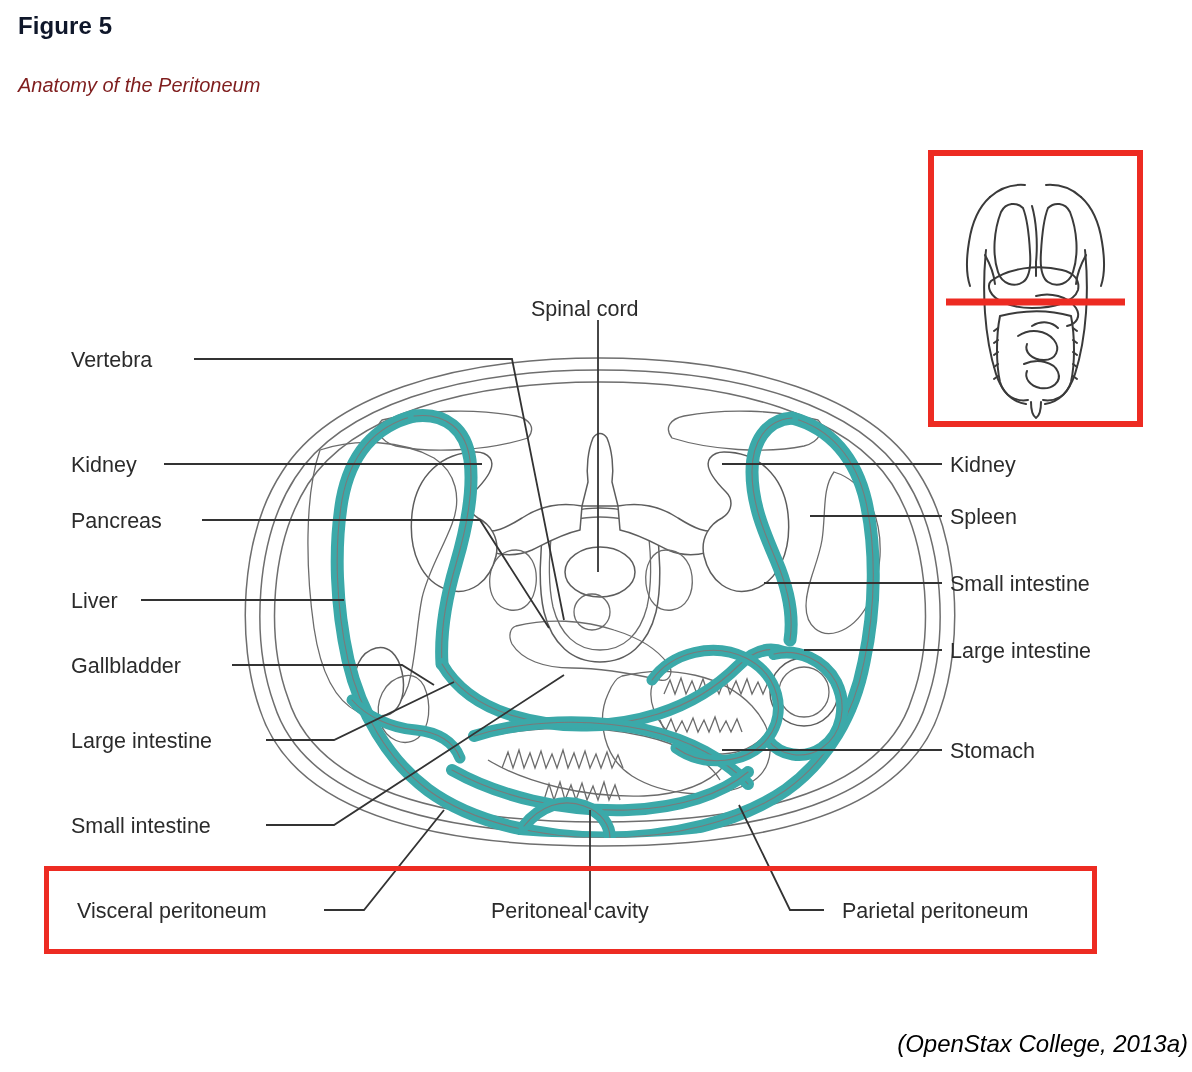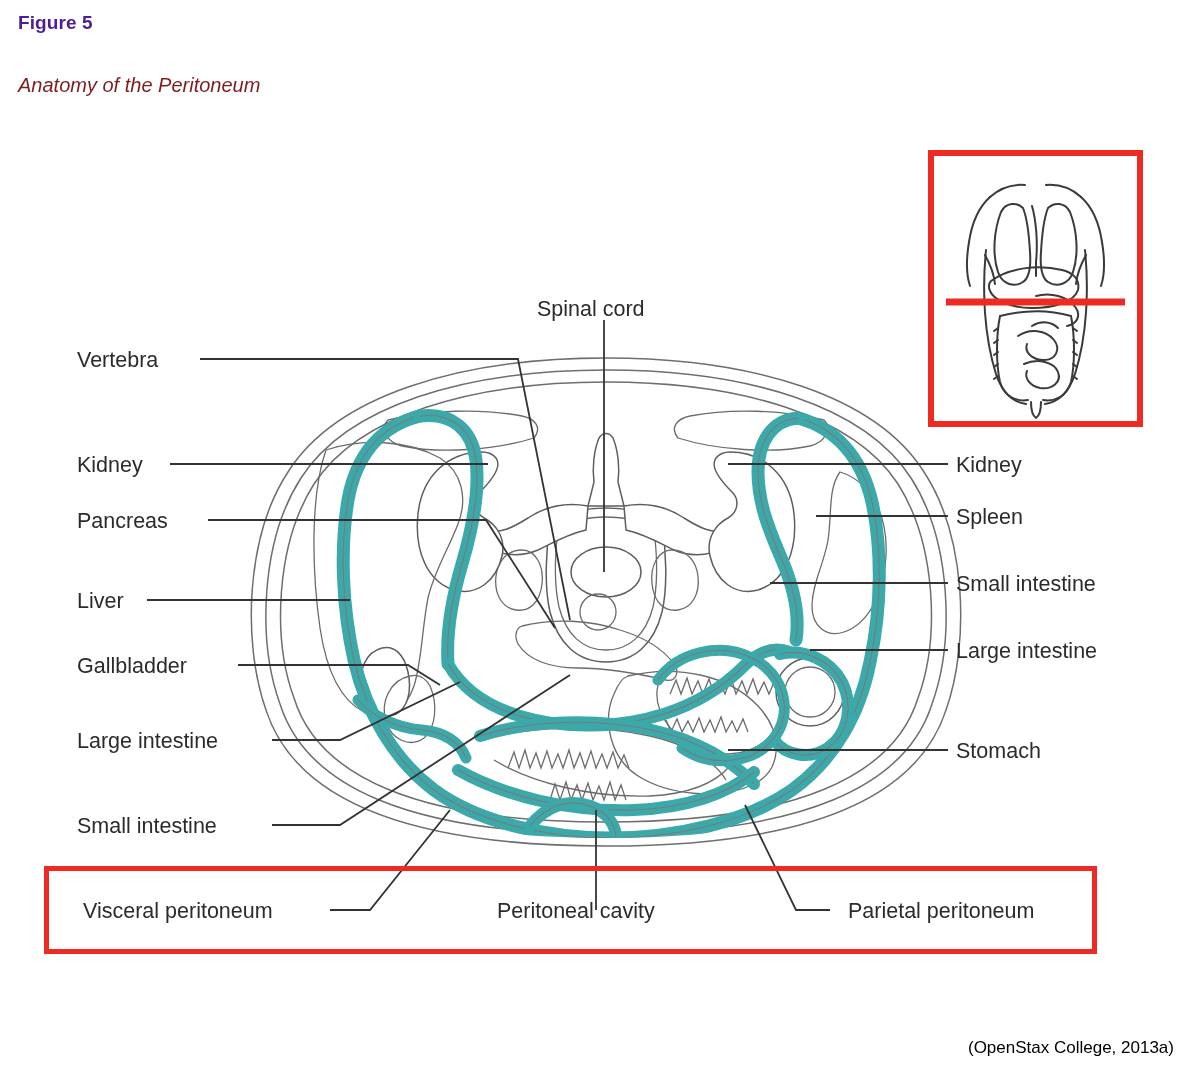--- a/index.html
+++ b/index.html
@@ -15,47 +15,48 @@
     overflow: hidden;
     font-family: "Liberation Sans", sans-serif;
     color: #000000;
   }
 
   
   #figure-title {
     position: absolute;
     left: 18px;
     top: 12px;
-    font-size: 19px;
+    font-size: 24px;
     font-weight: bold;
     letter-spacing: 0.1px;
-    color: #4c1d95;
+    color: #0f172a;
   }
   #figure-subtitle {
     position: absolute;
     left: 18px;
     top: 74px;
     font-size: 20px;
     font-style: italic;
     color: #7f1d1d;
   }
 
   
   #citation {
     position: absolute;
-    right: 18px;
+    right: 4px;
     bottom: 14px;
-    font-size: 17px;
+    font-size: 24px;
     color: #000;
+    font-style: italic;
   }
 
   
   #figure-canvas {
     position: absolute;
-    left: 10px;
+    left: 4px;
     top: 120px;
     width: 1132px;
     height: 880px;
   }
   #figure-canvas > svg {
     position: absolute;
     left: 0;
     top: 0;
   }
 

